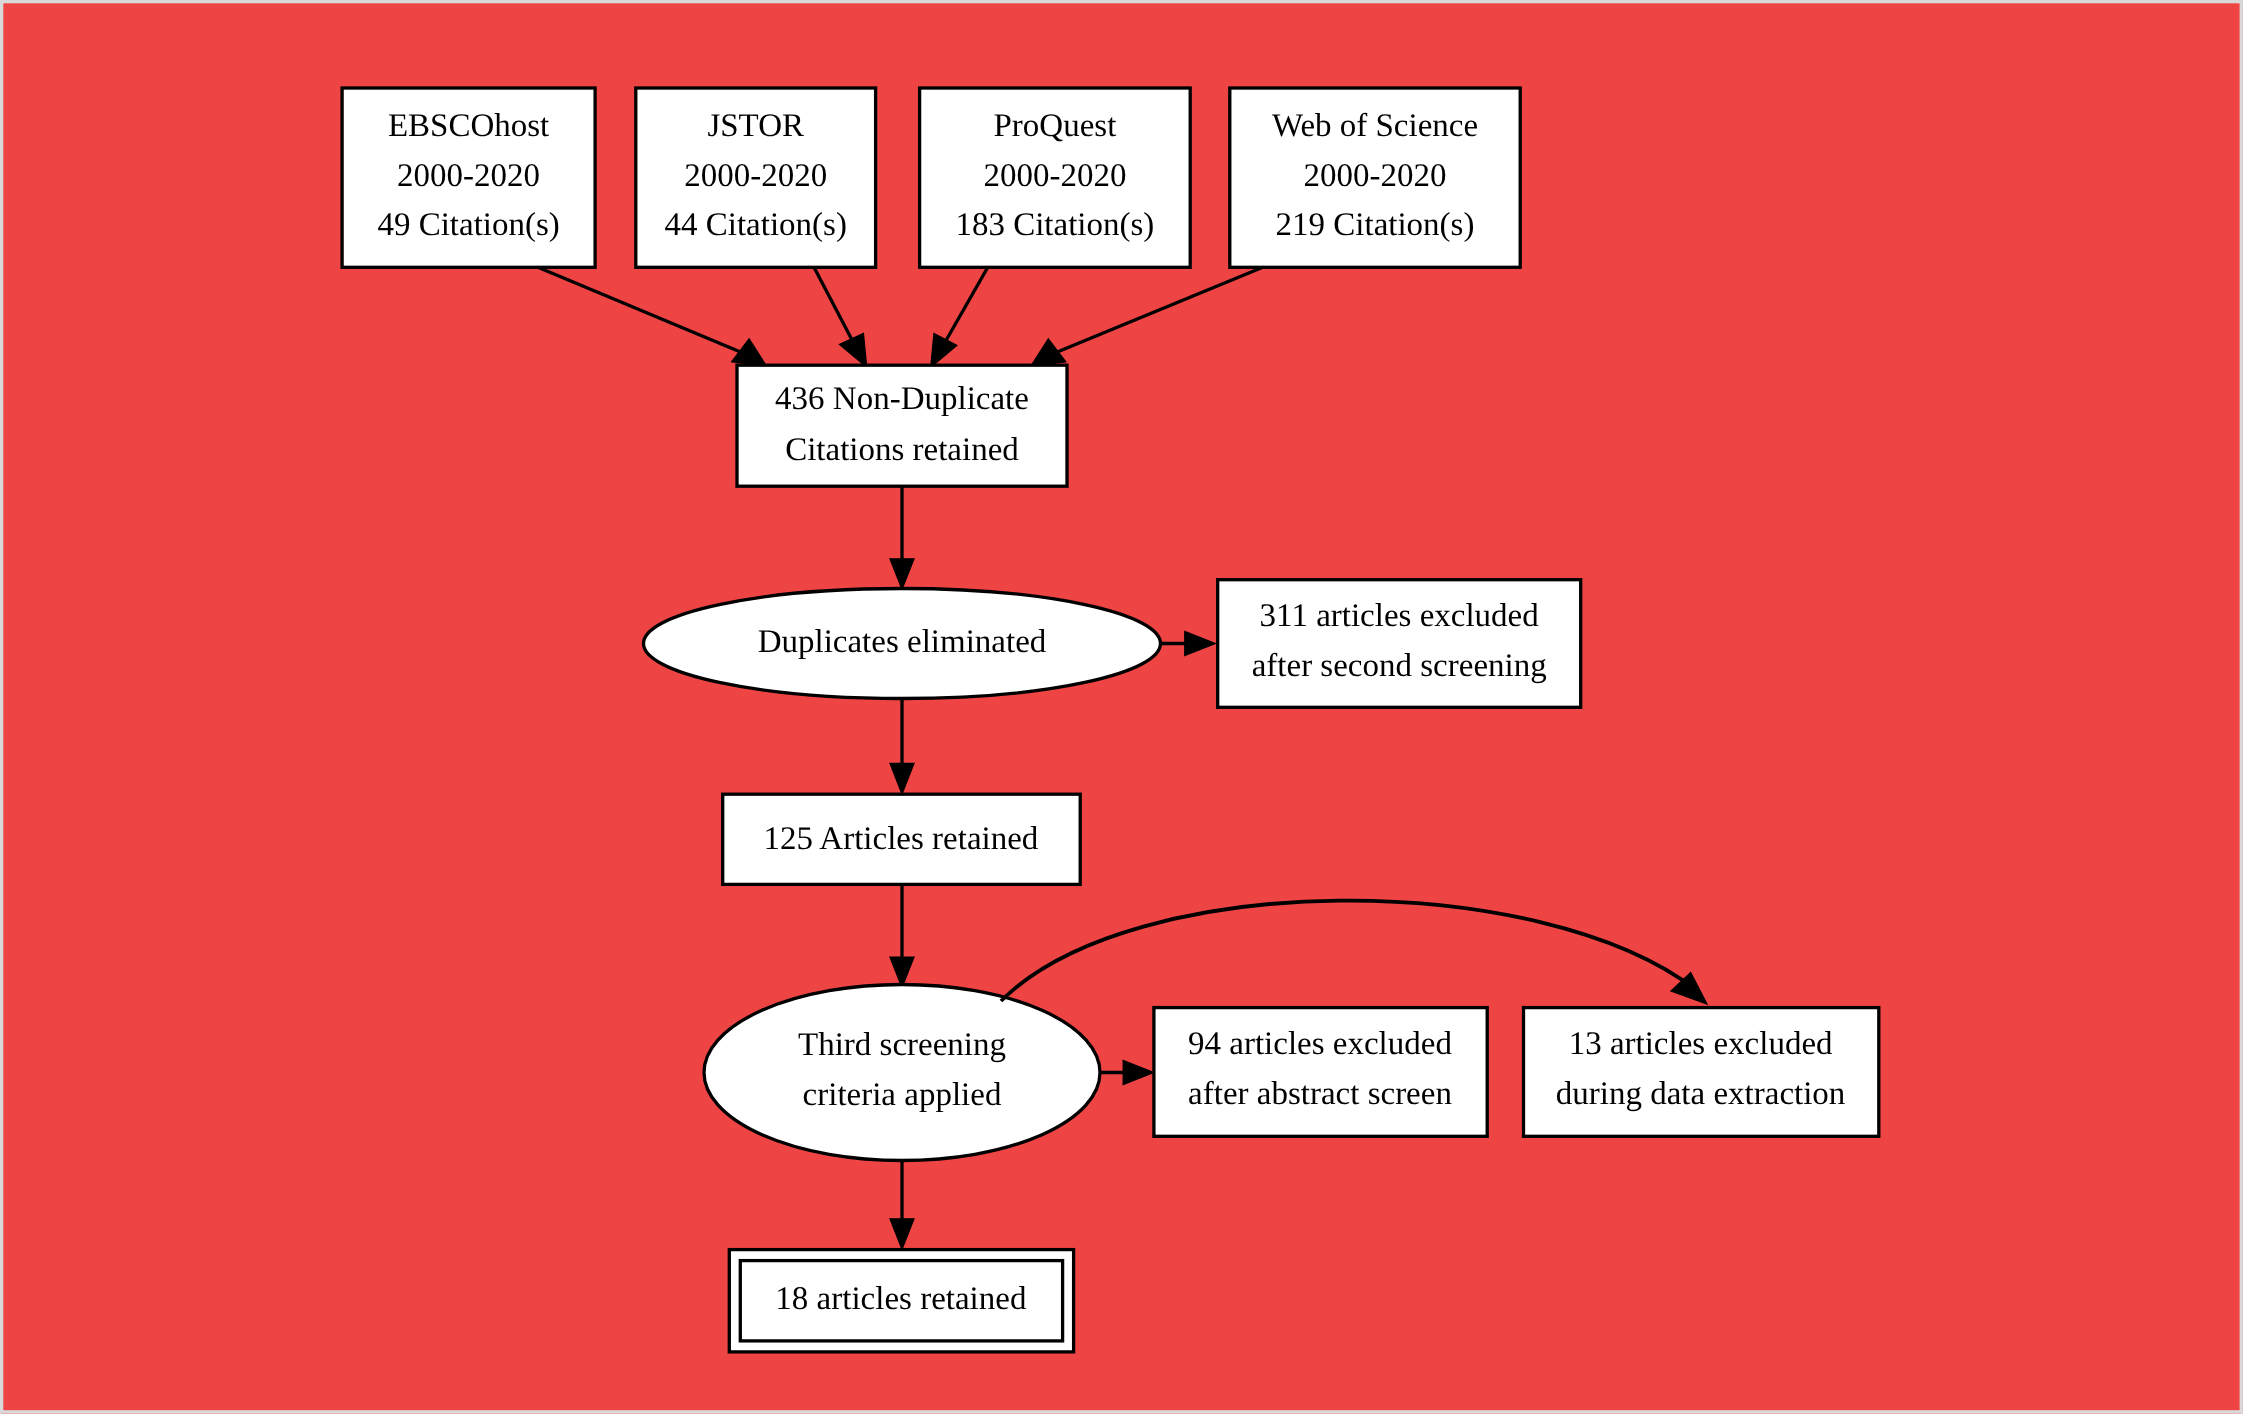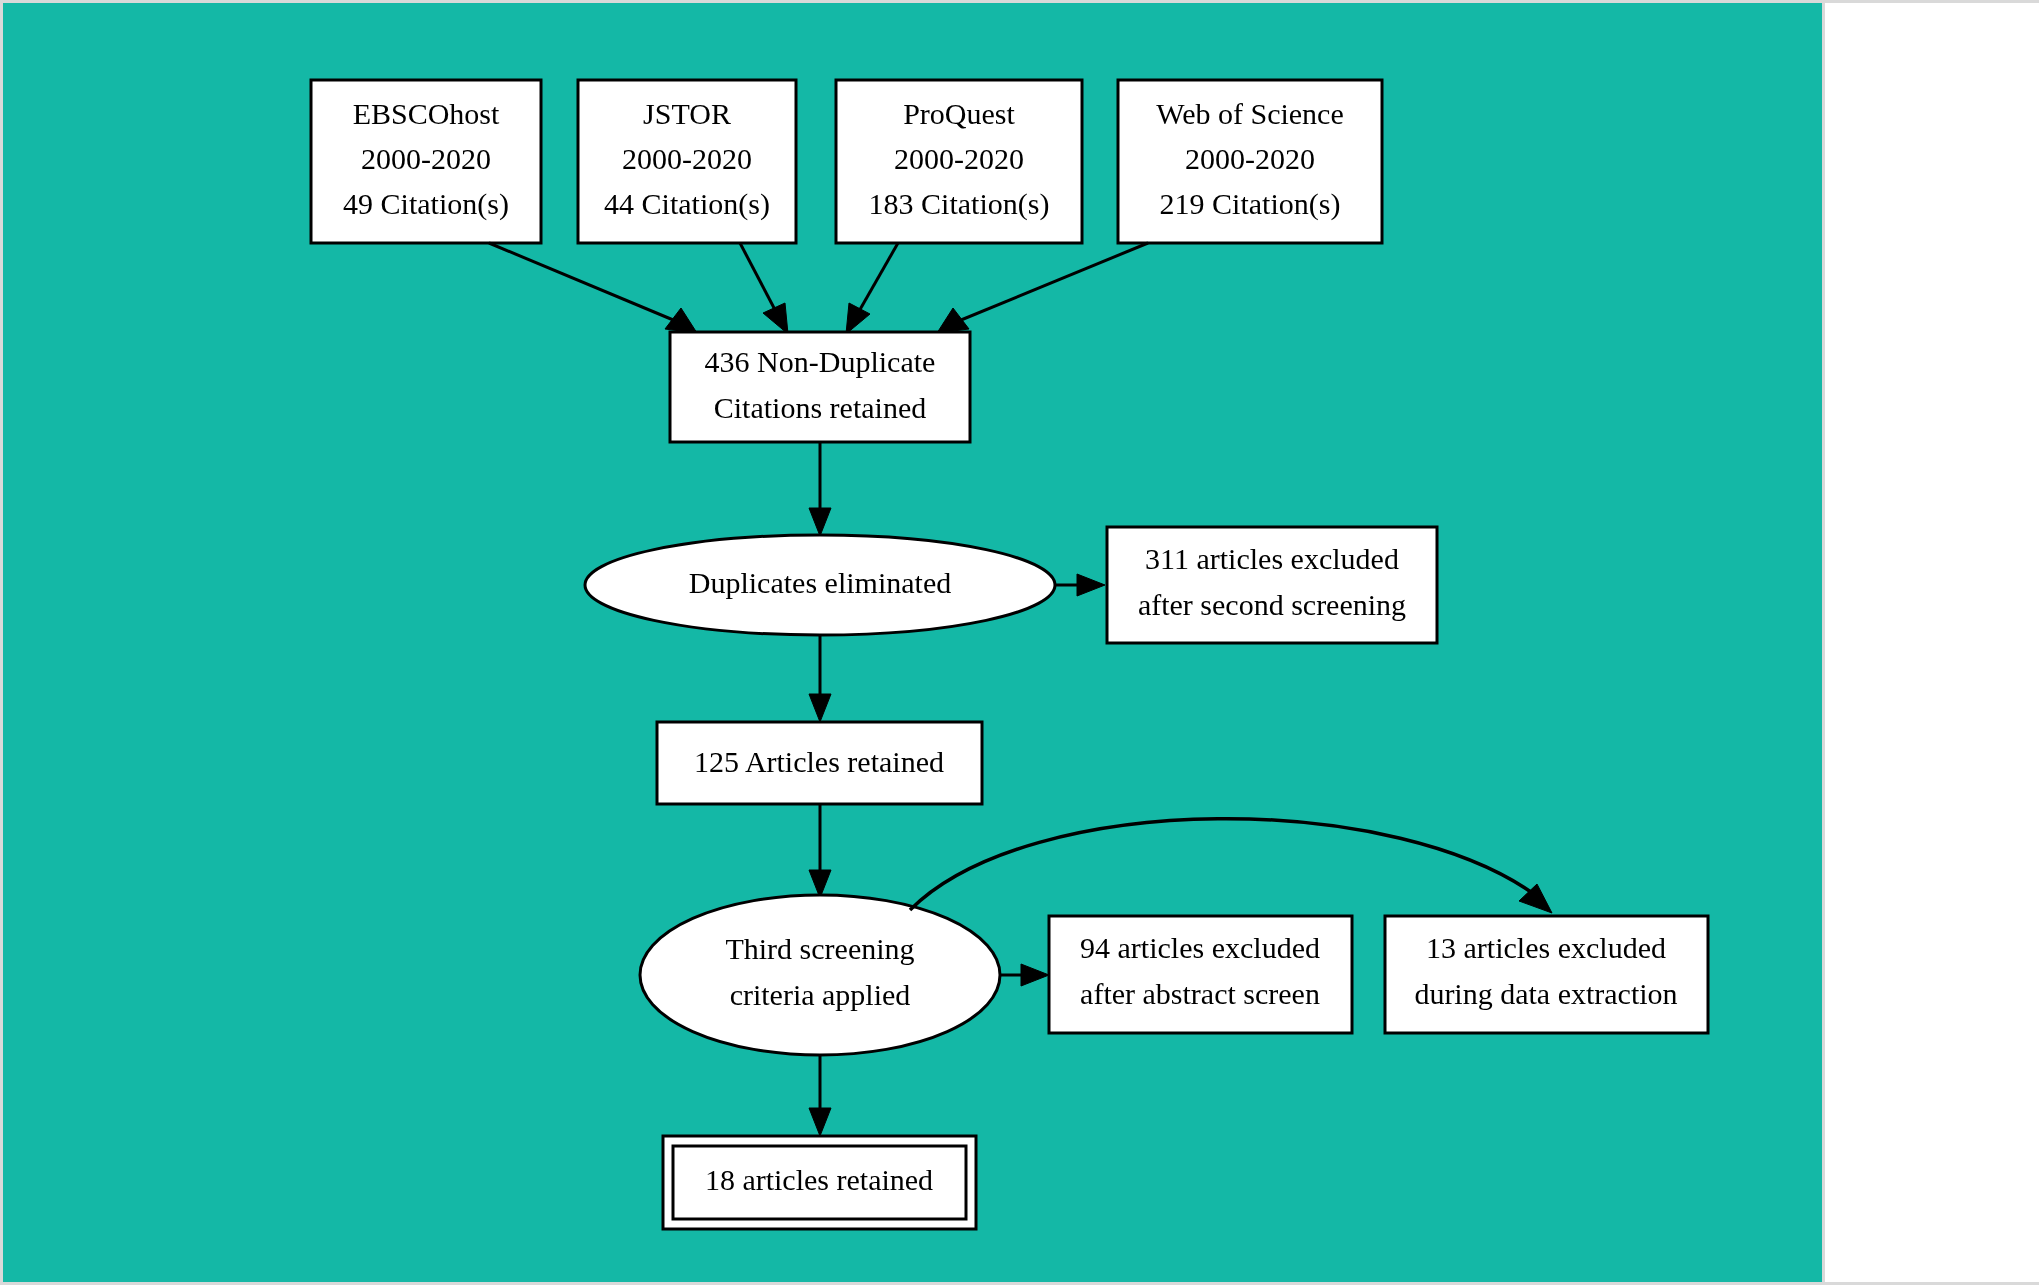--- a/index.html
+++ b/index.html
@@ -8,23 +8,23 @@
     background: #ffffff;
   }
   body {
     width: 2039px;
     height: 1285px;
     font-family: "Liberation Serif", "DejaVu Serif", serif;
     overflow: hidden;
   }
   #diagram-root {
     position: relative;
-    width: 1825px;
+    width: 2039px;
     height: 1285px;
-    background: #14b8a6;
+    background: #ef4444;
   }
   .frame-line {
     position: absolute;
     background: #d9d9d9;
   }
   .frame-top    { left: 0; top: 0; width: 2039px; height: 3px; }
   .frame-bottom { left: 0; bottom: 0; width: 2039px; height: 3px; }
   .frame-left   { left: 0; top: 0; width: 3px; height: 1285px; }
   .frame-right  { right: 0; top: 0; width: 3px; height: 1285px; }
 

